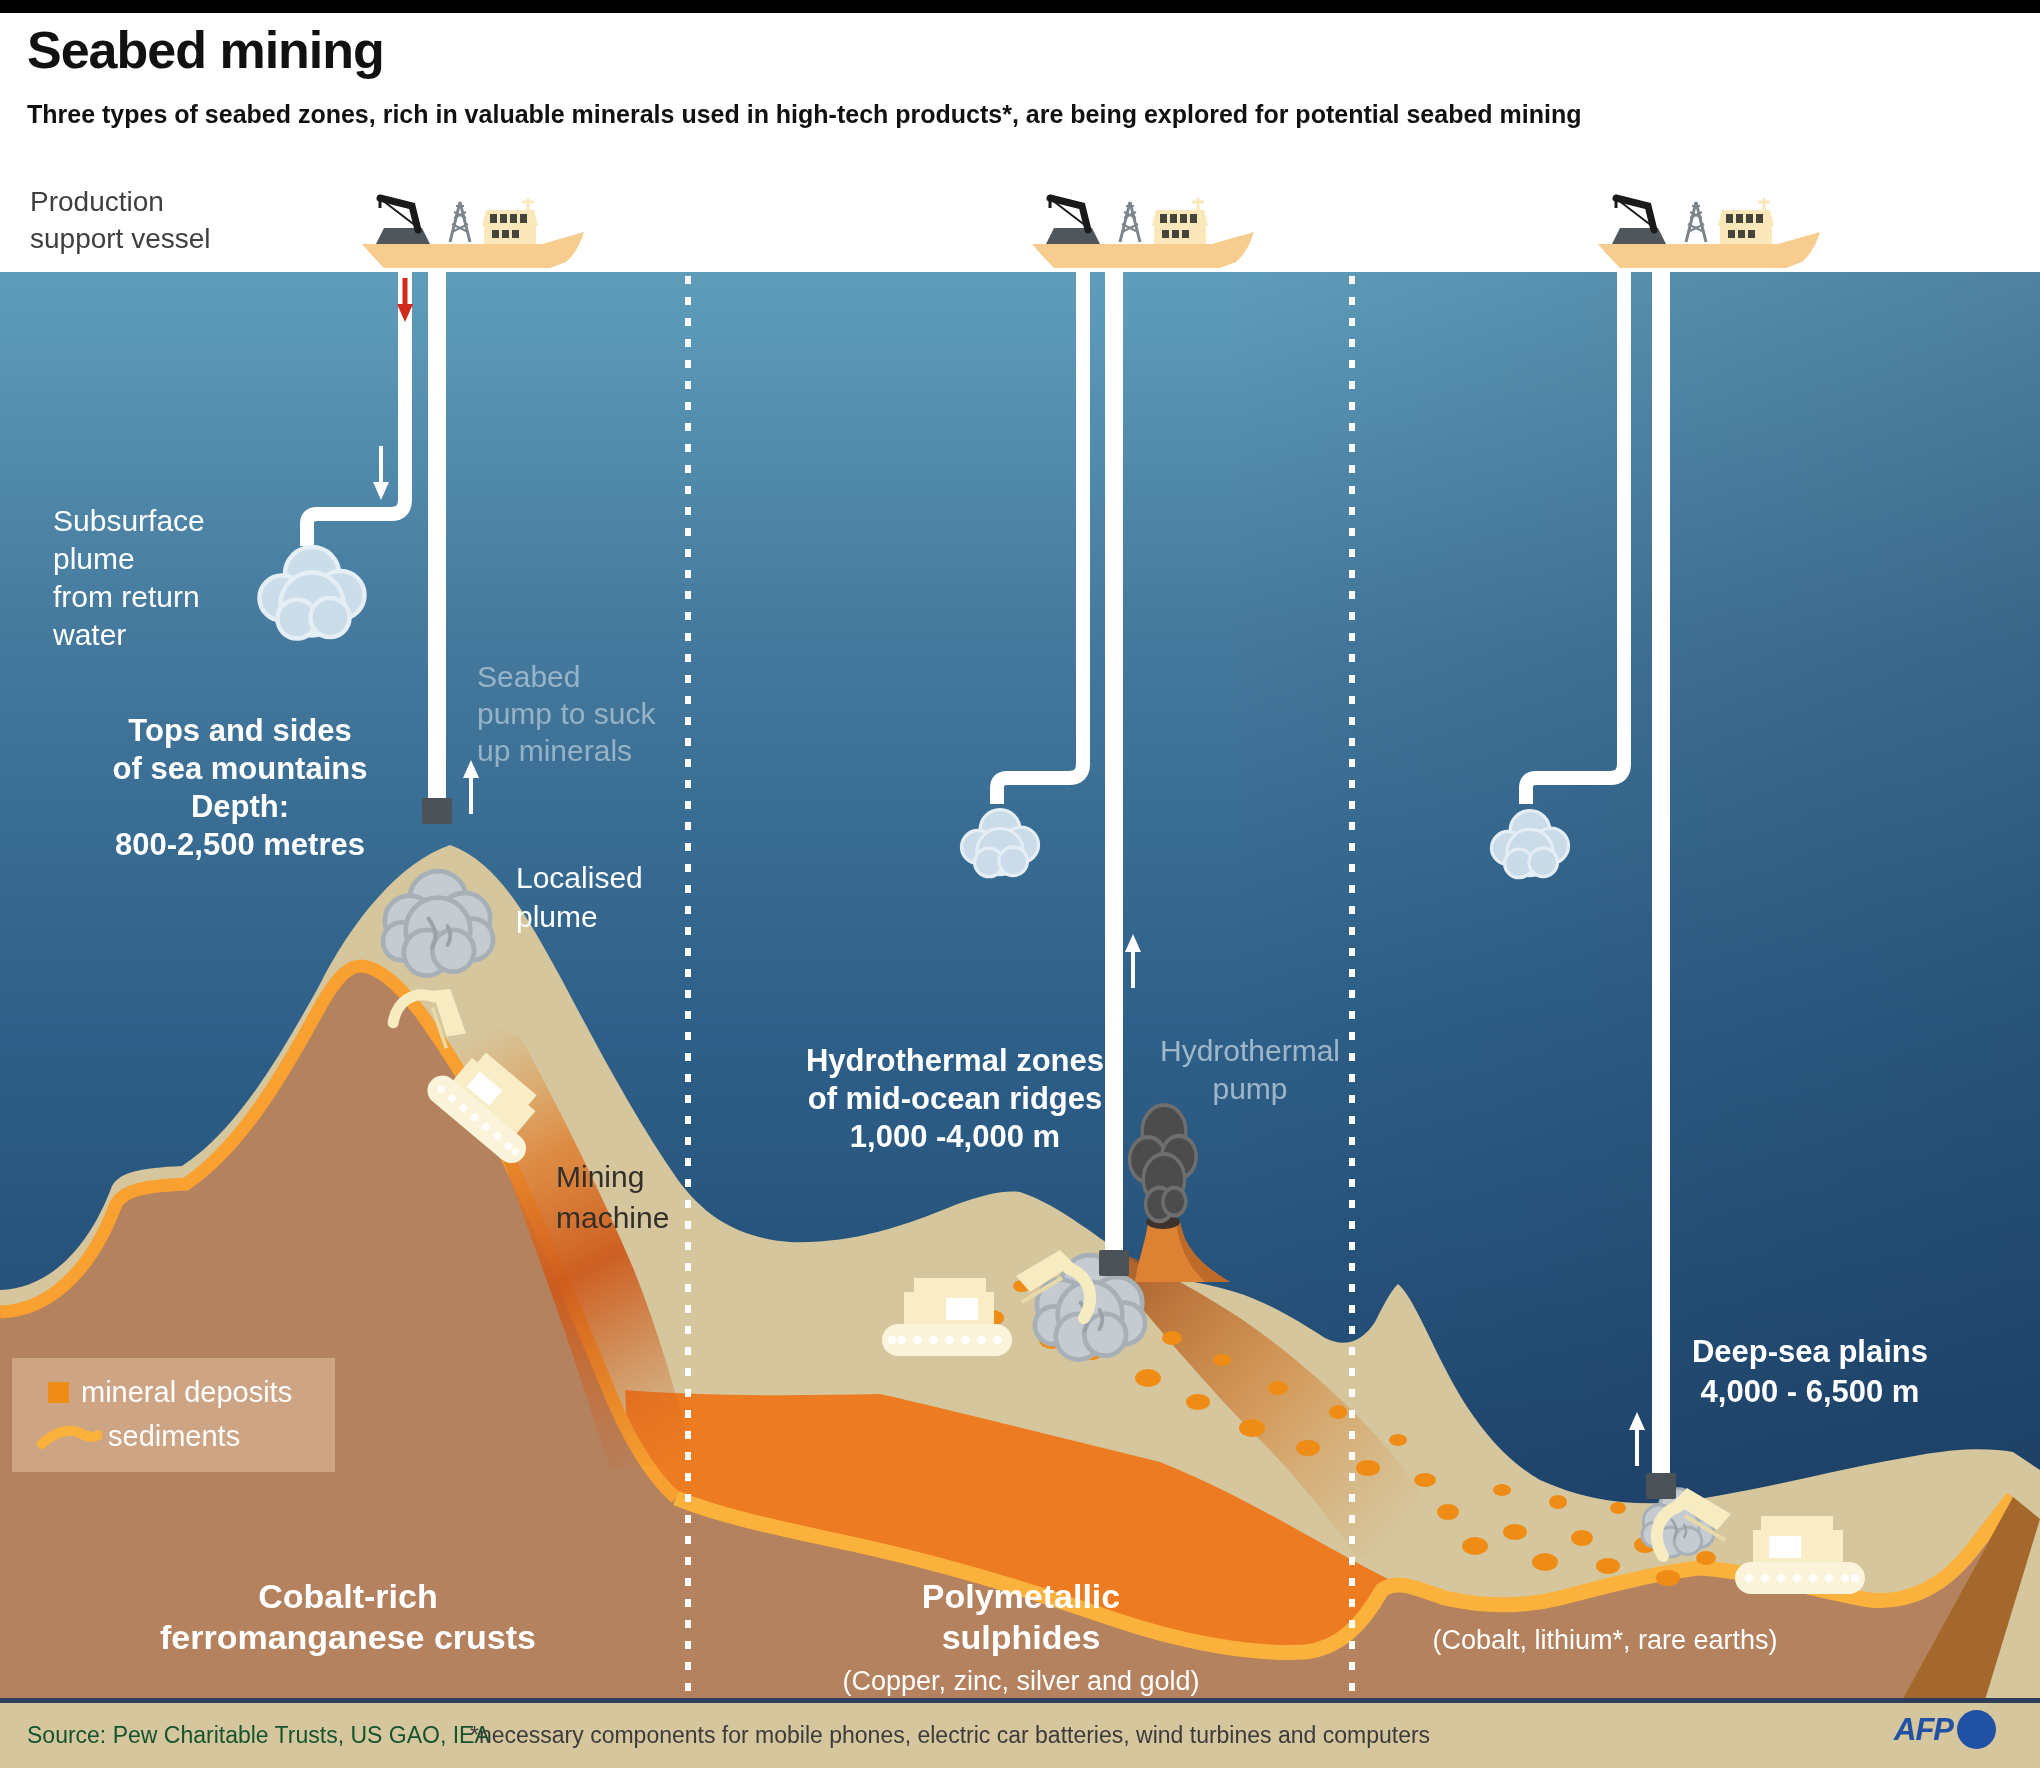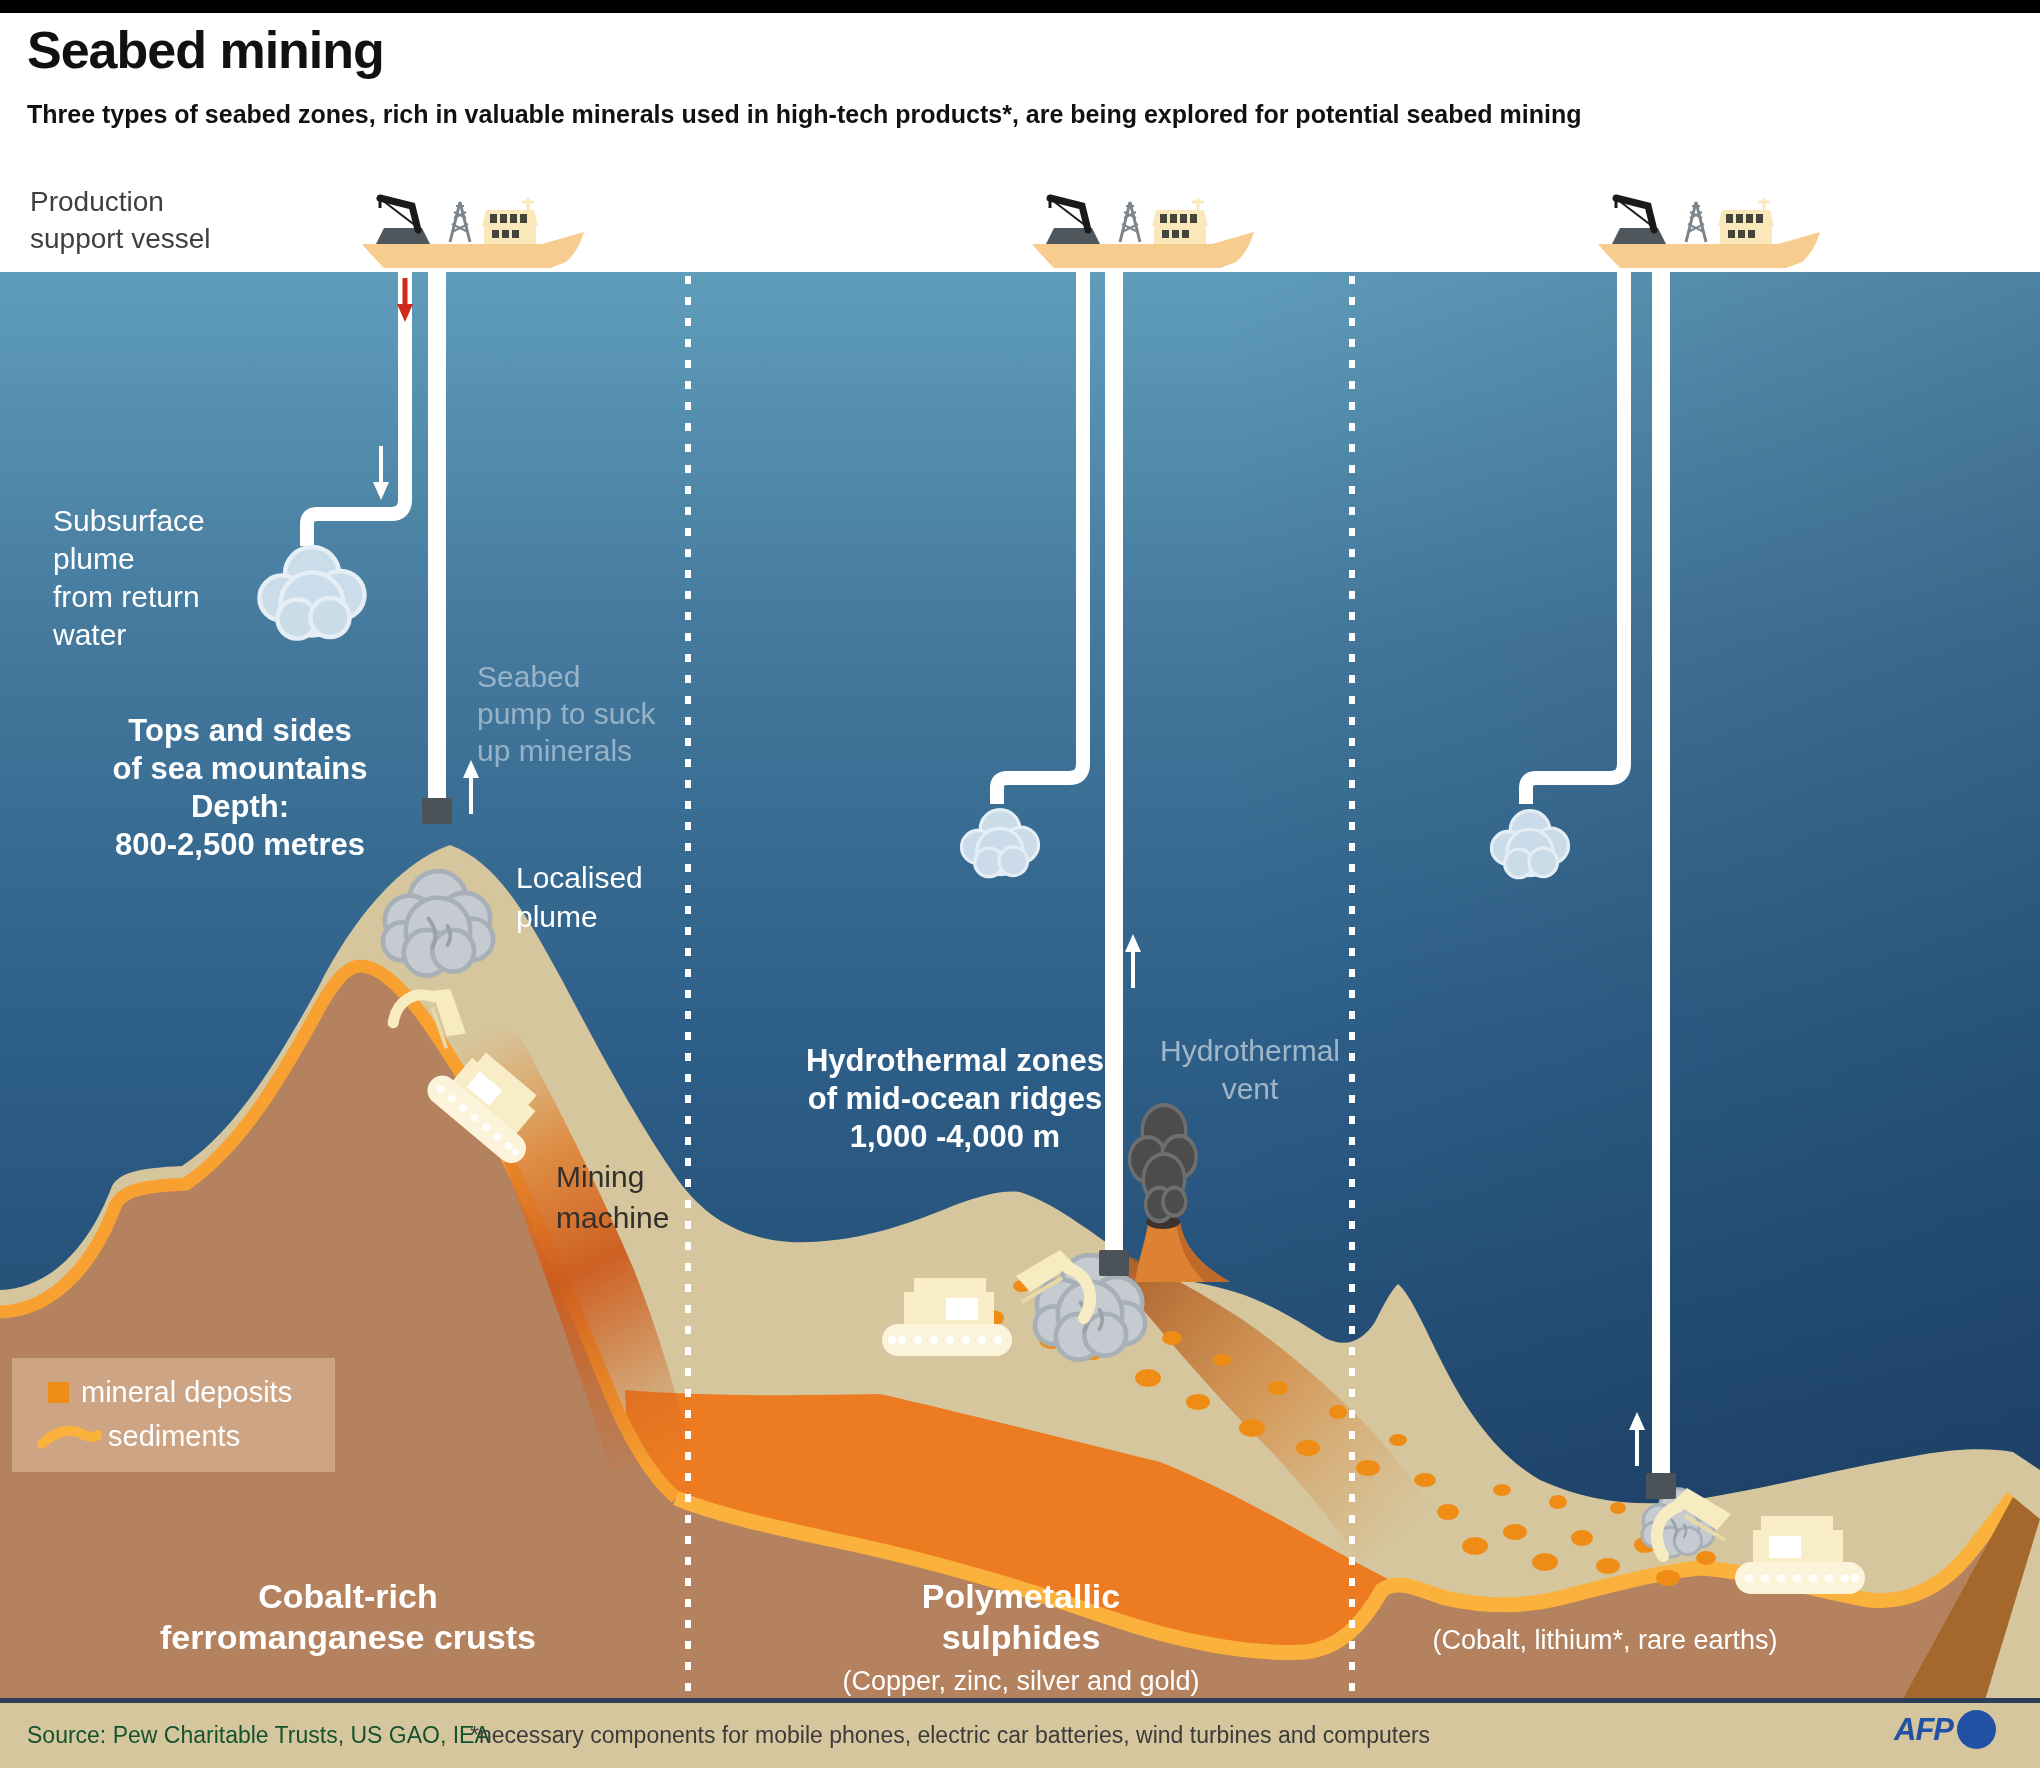--- a/index.html
+++ b/index.html
@@ -276,21 +276,23 @@
 pump to suck
 up minerals</div>
   <div class="abs pre localised">Localised
 plume</div>
   <div class="abs pre machine-label">Mining
 machine</div>
   <div class="abs pre zone2block">Hydrothermal zones
 of mid-ocean ridges
 1,000 -4,000 m</div>
   <div class="abs pre vent-label">Hydrothermal
-vent</div>
+pump</div>
+  <div class="abs pre zone3block">Deep-sea plains
+4,000 - 6,500 m</div>
 
   <div id="legend" class="abs">
     <div id="leg1" class="legrow">
       <span class="sq"></span>
       <span class="txt">mineral deposits</span>
     </div>
     <div id="leg2" class="legrow">
       <svg width="66" height="30">
         <path d="M 6,22 C 20,8 36,6 46,12 C 52,15 58,16 62,13" stroke="#fbb23c" stroke-width="10" fill="none" stroke-linecap="round"></path>
       </svg>

